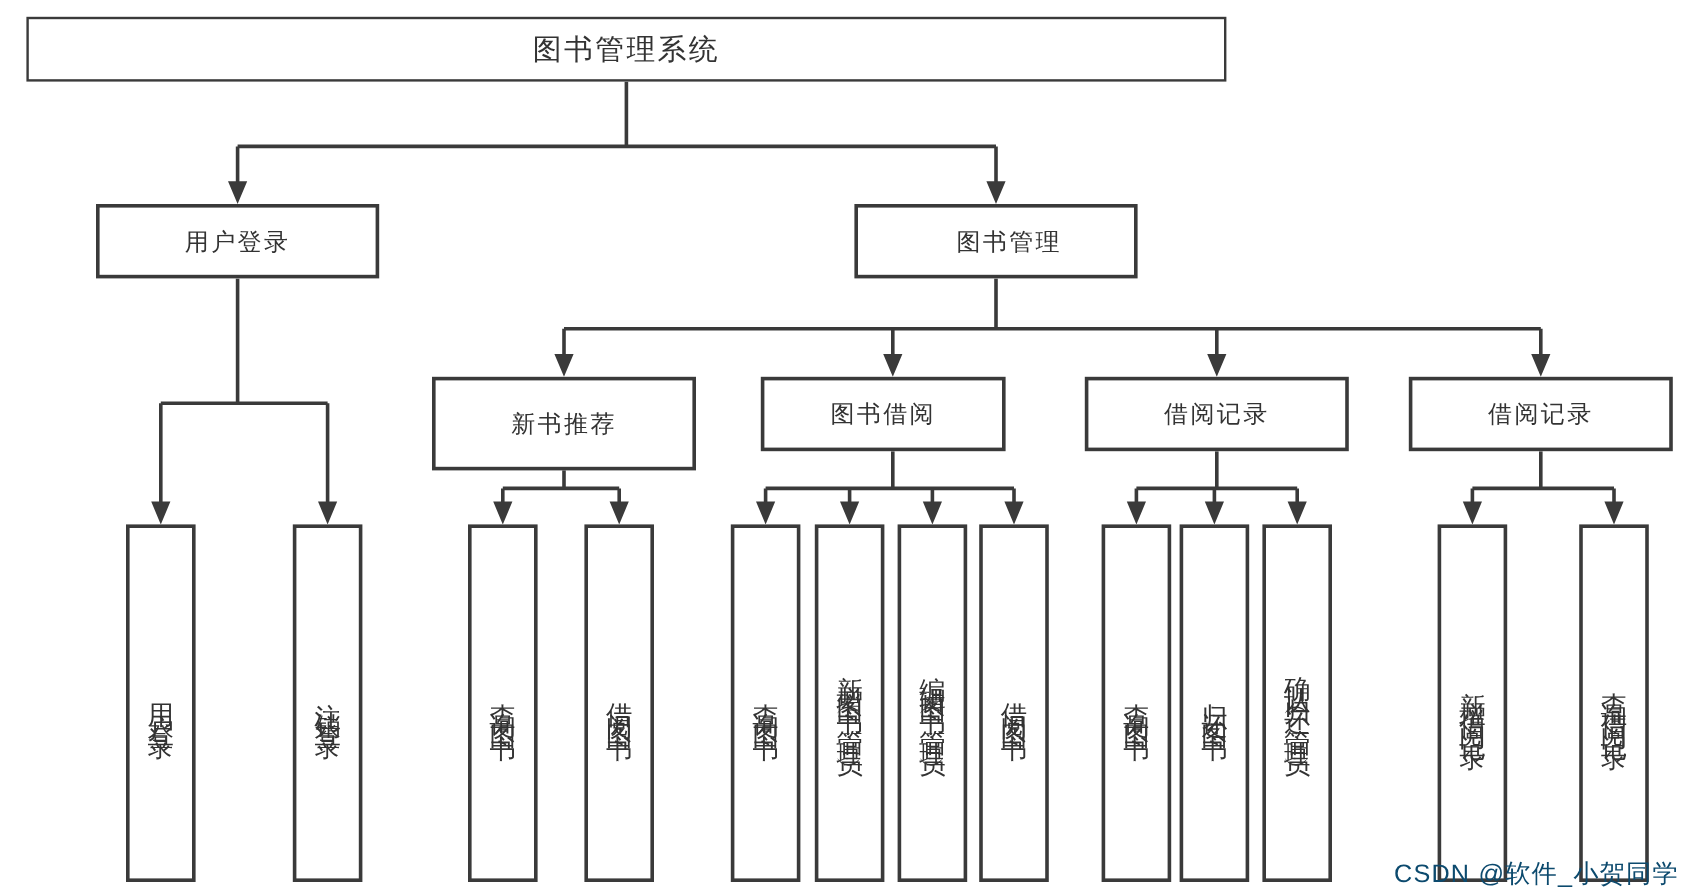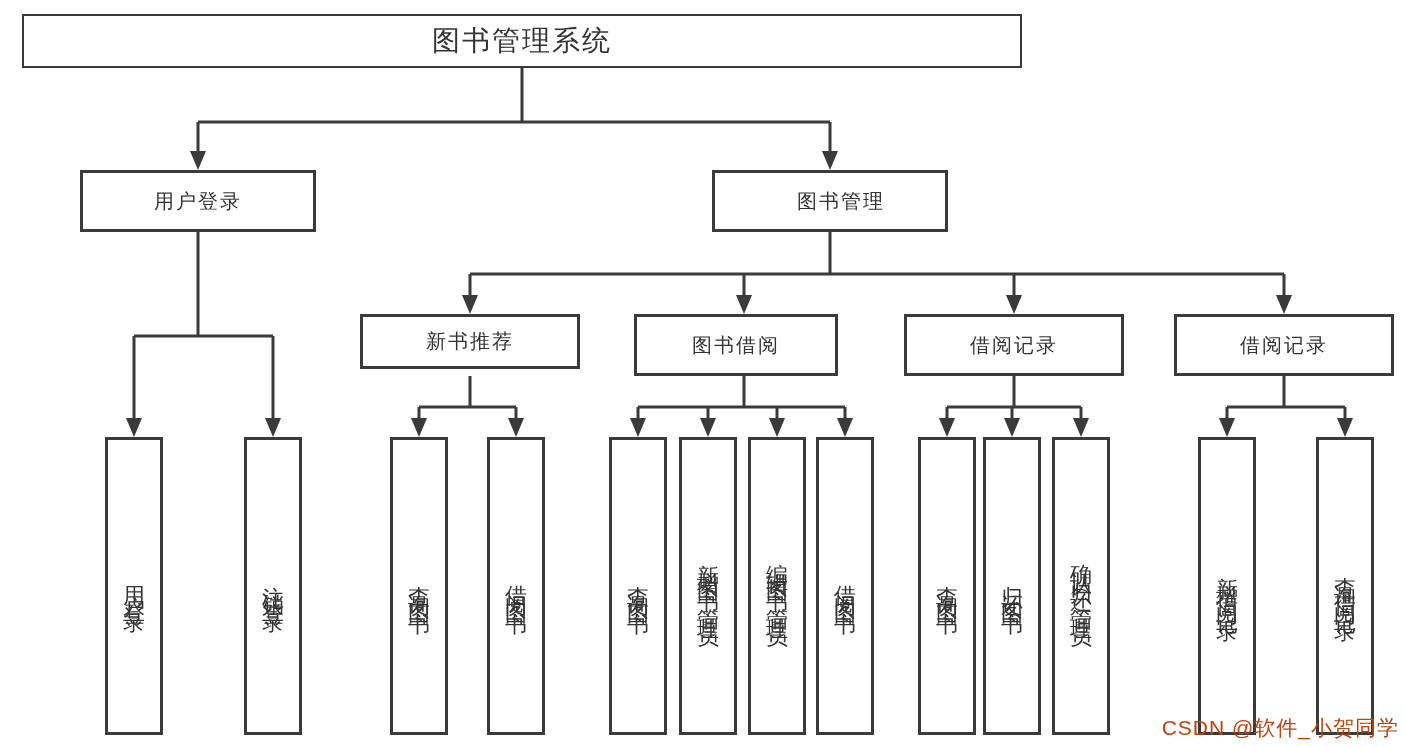--- a/index.html
+++ b/index.html
@@ -27,21 +27,21 @@
     border: 3px solid #3a3a3a;
     color: #333333;
     display: flex;
     align-items: center;
     justify-content: center;
     text-align: center;
   }
 
   .node.root {
     border-width: 2px;
-    font-size: 28px;
+    font-size: 24px;
     letter-spacing: 2px;
   }
 
   .node.branch {
     font-size: 20px;
     letter-spacing: 2px;
   }
 
   .node.leaf {
     writing-mode: vertical-rl;
@@ -49,21 +49,21 @@
     font-size: 22px;
     letter-spacing: 9px;
     line-height: 1.0;
   }
 
   .watermark {
     position: absolute;
     right: 6px;
     bottom: 5px;
     font-size: 21px;
-    color: #c2410c;
+    color: #0c4a6e;
     letter-spacing: 1px;
     white-space: nowrap;
   }
 </style>
 </head>
 <body>
 
 <div class="canvas">
 
   <svg class="connectors" viewBox="0 0 1405 747" xmlns="http://www.w3.org/2000/svg">
@@ -99,21 +99,21 @@
                             M1073 418 L1089 418 L1081 437 Z
                             M1219 418 L1235 418 L1227 437 Z
                             M1337 418 L1353 418 L1345 437 Z"></path>
   </svg>
 
   <div class="node root" style="left:22px; top:14px; width:1000px; height:54px;">图书管理系统</div>
 
   <div class="node branch" style="left:80px; top:170px; width:236px; height:62px;">用户登录</div>
   <div class="node branch" style="left:712px; top:170px; width:236px; height:62px;padding-left:22px;">图书管理</div>
 
-  <div class="node branch" style="left:360px; top:314px; width:220px; height:55px;">新书推荐</div>
+  <div class="node branch" style="left:360px; top:314px; width:220px; height:78px;">新书推荐</div>
   <div class="node branch" style="left:634px; top:314px; width:204px; height:62px;">图书借阅</div>
   <div class="node branch" style="left:904px; top:314px; width:220px; height:62px;">借阅记录</div>
   <div class="node branch" style="left:1174px; top:314px; width:220px; height:62px;">借阅记录</div>
 
   <div class="node leaf" style="left:105px; top:437px; width:58px; height:298px;">用户登录</div>
   <div class="node leaf" style="left:244px; top:437px; width:58px; height:298px;">注销登录</div>
 
   <div class="node leaf" style="left:390px; top:437px; width:58px; height:298px;">查询图书</div>
   <div class="node leaf" style="left:487px; top:437px; width:58px; height:298px;">借阅图书</div>
 

